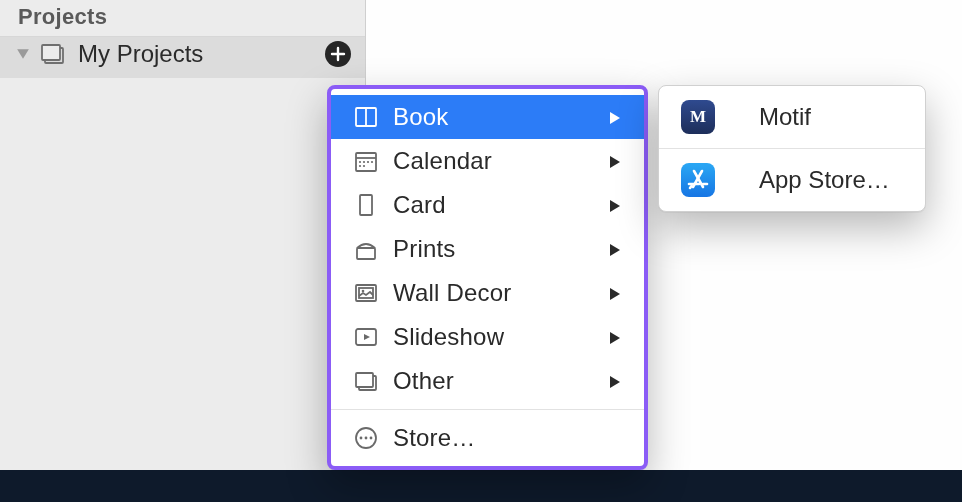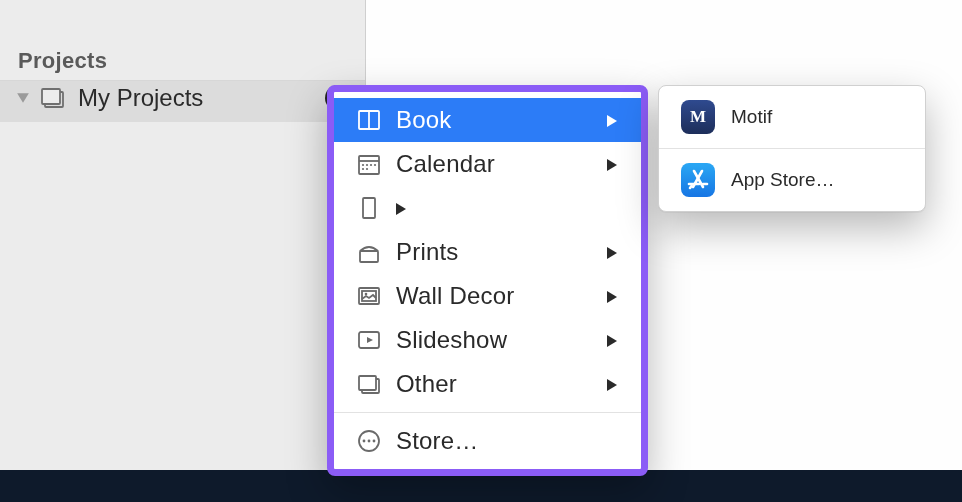--- a/index.html
+++ b/index.html
@@ -20,21 +20,20 @@
     background: #ECECEC;
     border-right: 1px solid #CFCFCF;
   }
 
   .sidebar-header {
     padding: 4px 0 6px 18px;
     font-size: 22px;
     font-weight: 600;
     color: #5A5A5A;
     letter-spacing: 0.3px;
-    margin-top: 44px;
   }
 
   .sidebar-row {
     display: flex;
     align-items: center;
     height: 42px;
     padding: 0 14px 8px 16px;
     background: #DCDCDC;
     border-top: 1px solid rgba(0,0,0,0.02);
   }
@@ -67,21 +66,21 @@
     justify-content: center;
     cursor: context-menu;
   }
 
   
   .context-menu {
     position: absolute;
     left: 327px; top: 85px;
     width: 321px;
     background: #FFFFFF;
-    border: 7px solid #8b5cf6;
+    border: 4px solid #8b5cf6;
     border-radius: 8px;
     box-shadow: 0 16px 40px rgba(0,0,0,0.28), 0 1px 0 rgba(0,0,0,0.04);
     padding: 6px 0;
   }
 
   .menu-item {
     display: flex;
     align-items: center;
     height: 44px;
     padding: 0 22px;
@@ -151,21 +150,21 @@
     display: flex;
     align-items: center;
     justify-content: center;
     font-size: 17px;
     font-weight: 700;
     color: #fff;
   }
   .motif-icon { background: linear-gradient(180deg,#2F4A8F 0%, #1D2E5A 100%); font-family: Georgia, serif; }
   .appstore-icon { background: linear-gradient(180deg,#2AA7F4 0%, #1776E4 100%); position: relative; }
 
-  .sub-label { font-size: 19px; }
+  .sub-label { font-size: 24px; margin-left: 28px; }
 
   .sub-sep { height: 1px; background: #E2E2E2; margin: 6px 0; }
 
   svg { display: block; }
 </style>
 </head>
 <body>
 
 <div class="app-window">
 
@@ -232,20 +231,21 @@
         </svg>
     </span>
   </div>
 
   <div class="menu-item">
     <span class="menu-icon">
       <svg viewBox="0 0 26 26" width="26" height="26" fill="none" stroke="currentColor" stroke-width="1.8">
         <rect x="7" y="3" width="12" height="20" rx="1"></rect>
       </svg>
     </span>
+    <span class="menu-label">Card</span>
     <span class="menu-arrow">
       <svg viewBox="0 0 10 12" width="10" height="14">
           <polygon points="0,0 10,6 0,12" fill="currentColor"></polygon>
         </svg>
     </span>
   </div>
 
   <div class="menu-item">
     <span class="menu-icon">
       <svg viewBox="0 0 26 26" width="26" height="26" fill="none" stroke="currentColor" stroke-width="1.8">

